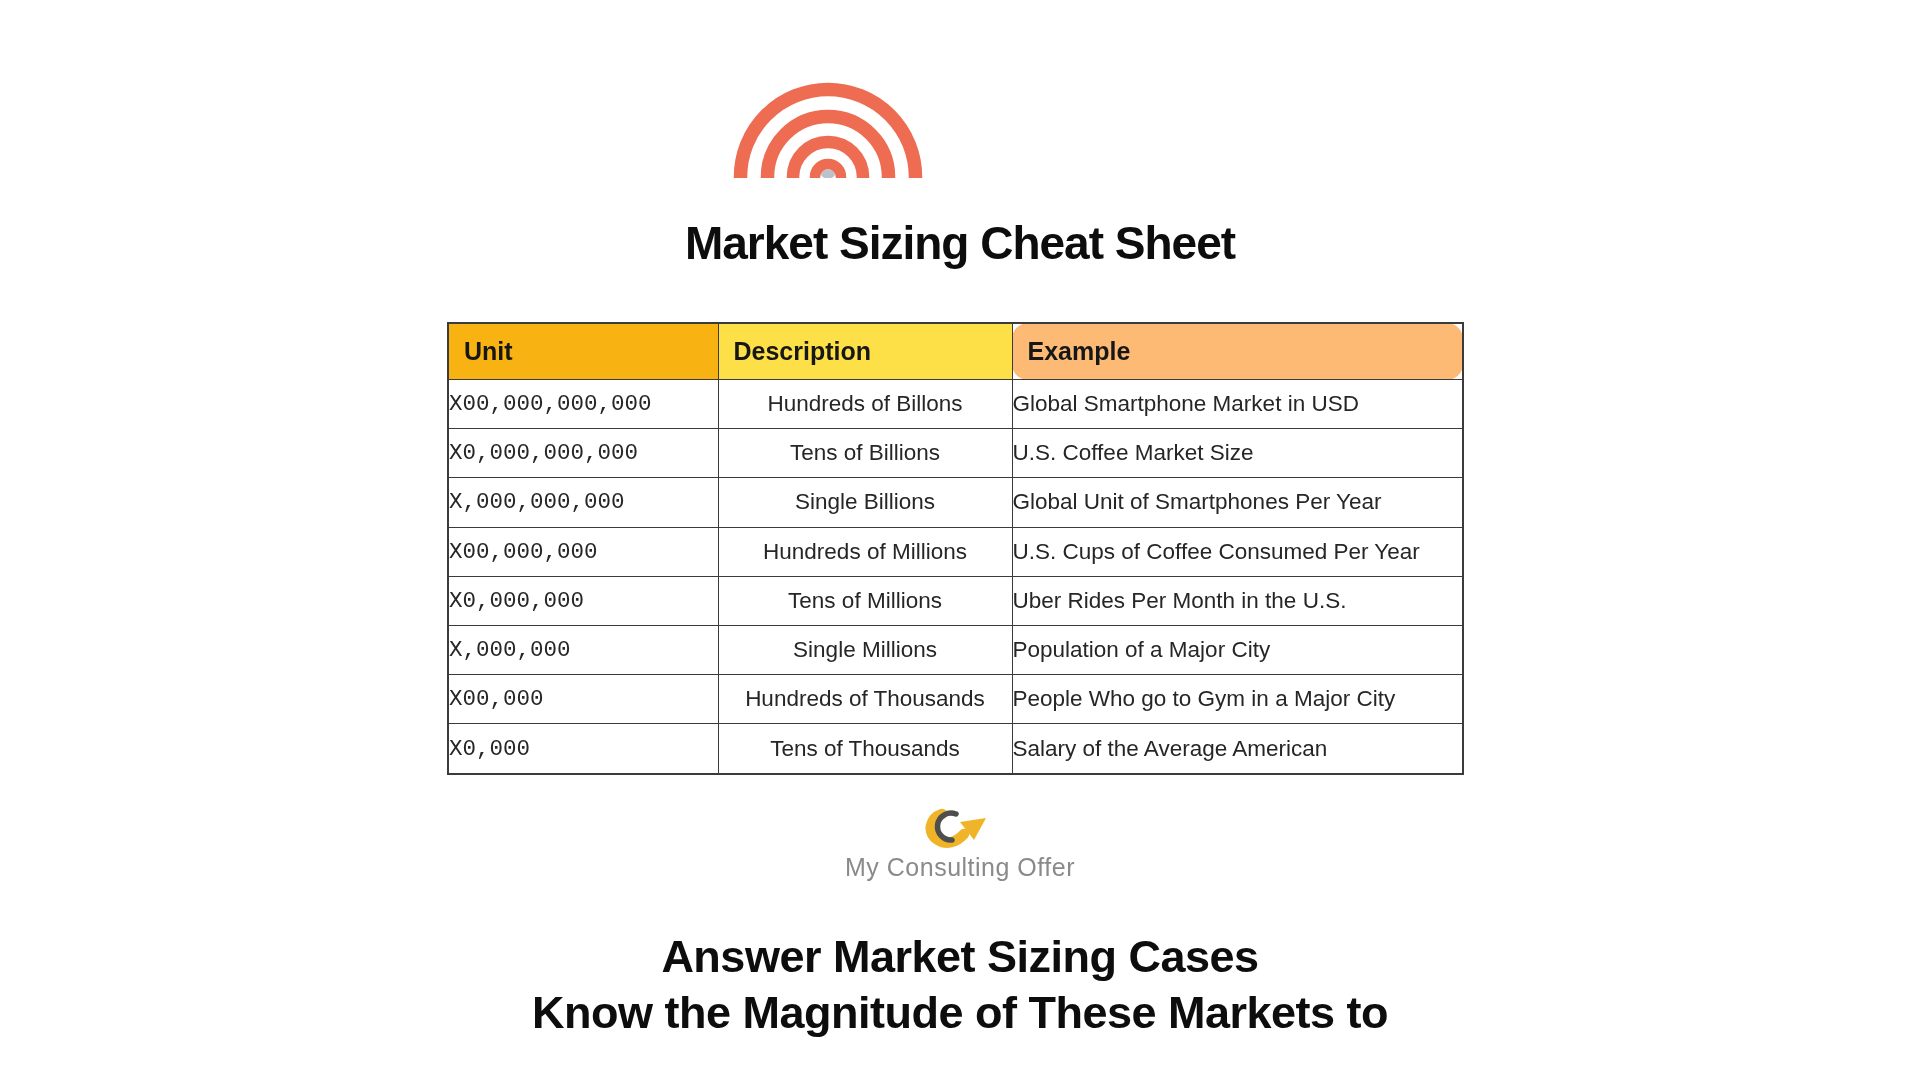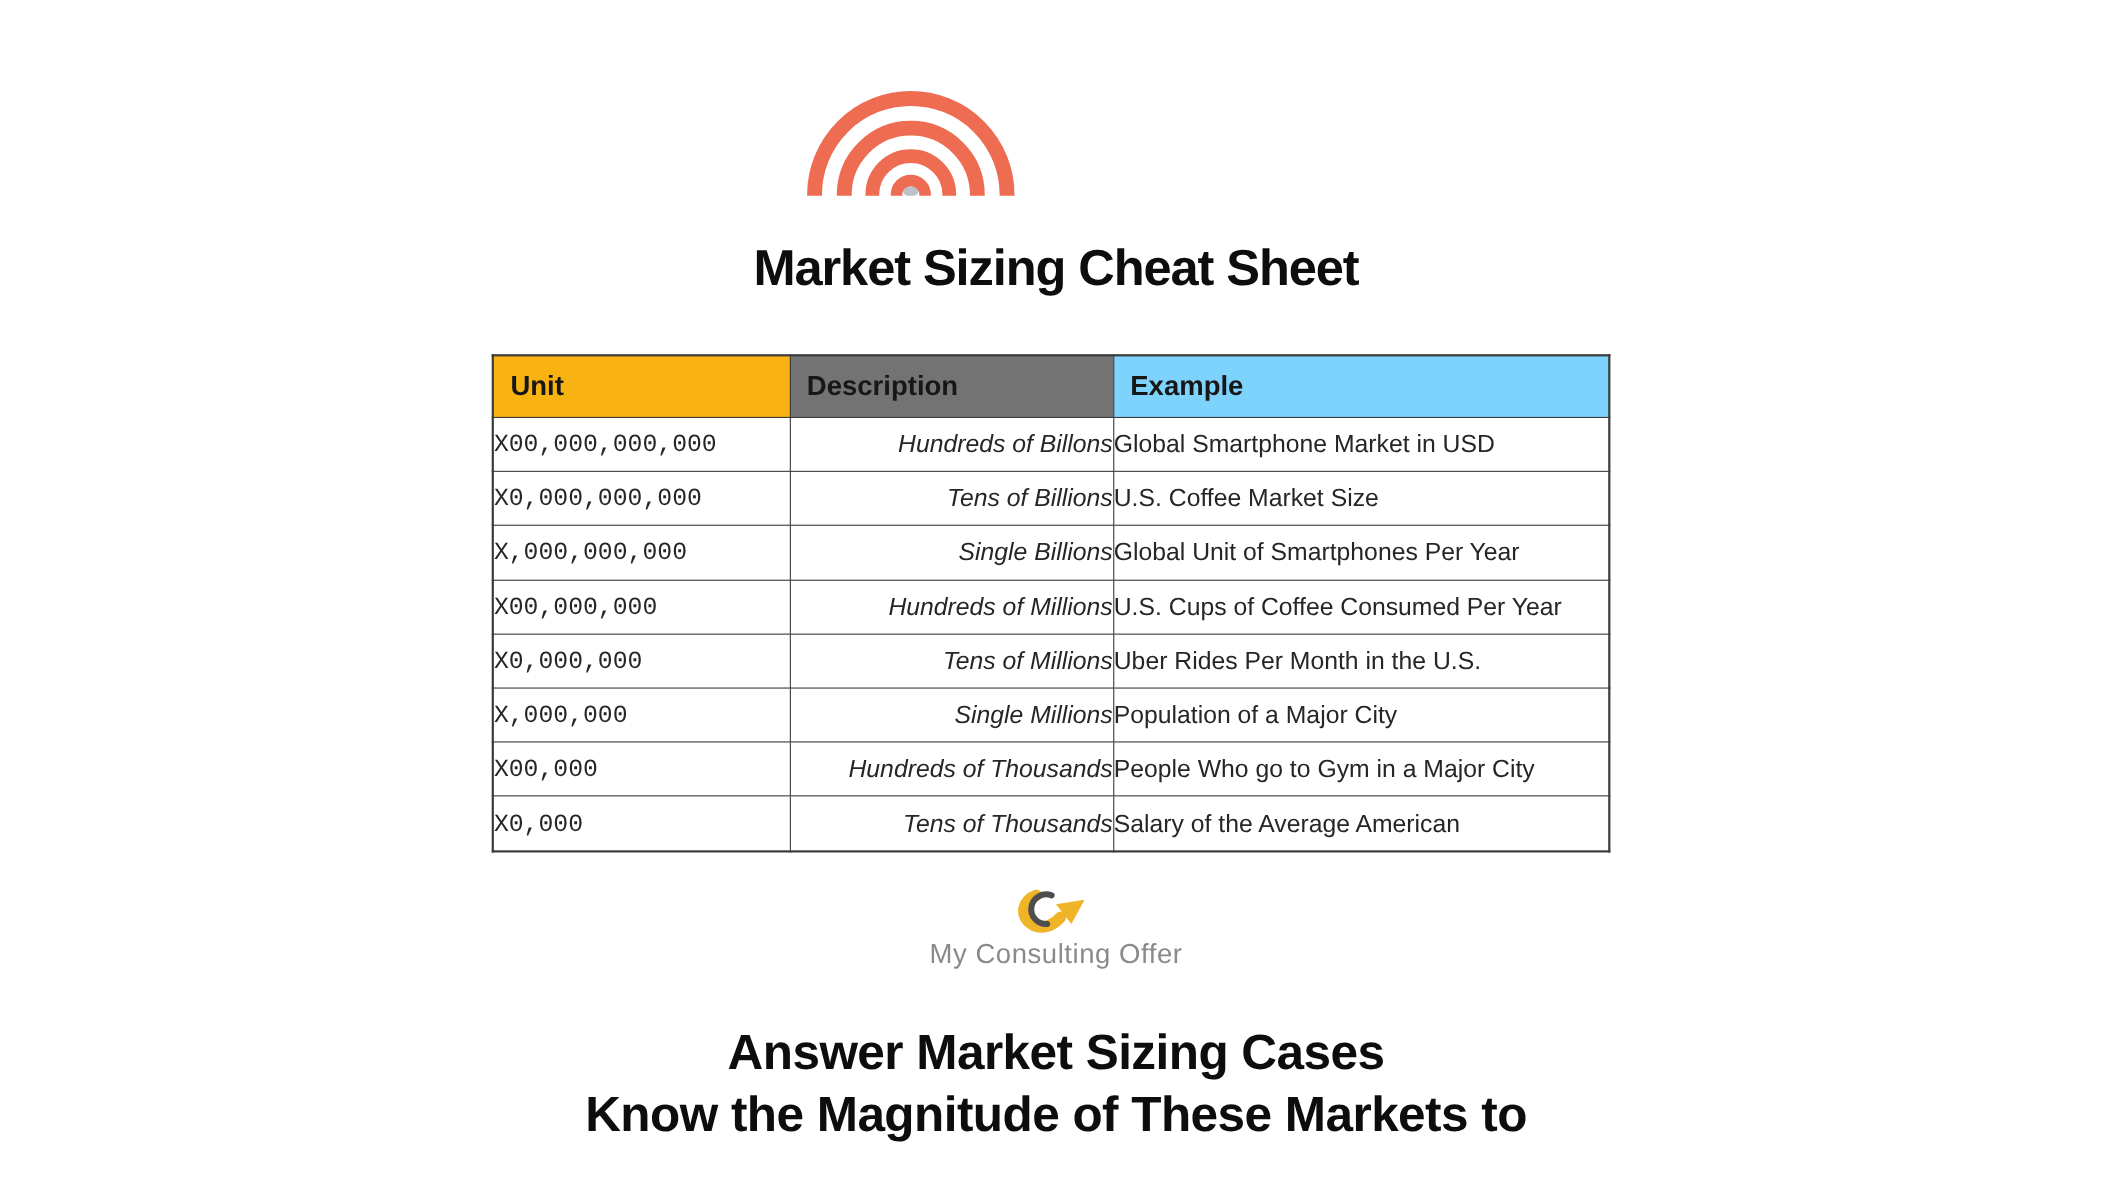--- a/index.html
+++ b/index.html
@@ -50,21 +50,21 @@
   table.magnitude td {
     font-size: 22.5px;
     color: #262626;
     background: #ffffff;
     border: 1.5px solid #3b3b3b;
     padding: 0;
     white-space: nowrap;
     overflow: hidden;
   }
   td.unit    { text-align: left; padding-right: 14px; color: #303030; font-family: Liberation Mono, monospace; }
-  td.desc    { text-align: right;  padding-left: 15px; font-style: italic; }
+  td.desc    { text-align: center;  padding-left: 15px; }
   td.example { text-align: left;  padding-left: 15px; }
 
   
   .mco {
     position: absolute;
     left: 0; top: 806px; width: 100%;
     display: flex; flex-direction: column; align-items: center; justify-content: flex-end;
   }
   .mco-icon { width: 64px; height: 46px; margin-left: -6px; }
   .mco-text {
@@ -103,22 +103,22 @@
 
   <table class="magnitude">
     <colgroup>
         <col class="c1">
         <col class="c2">
         <col class="c3">
       </colgroup>
     <thead>
       <tr>
         <th style="background: rgb(248, 179, 18);">Unit</th>
-        <th style="background: #737373;">Description</th>
-        <th style="background: #7dd3fc;">Example</th>
+        <th style="background: #fde047;">Description</th>
+        <th style="background: #fdba74; border-radius: 16px;">Example</th>
       </tr>
     </thead>
     <tbody>
     <tr>
       <td class="unit">X00,000,000,000</td>
       <td class="desc">Hundreds of Billons</td>
       <td class="example">Global Smartphone Market in USD</td>
     </tr>
 
     <tr>

